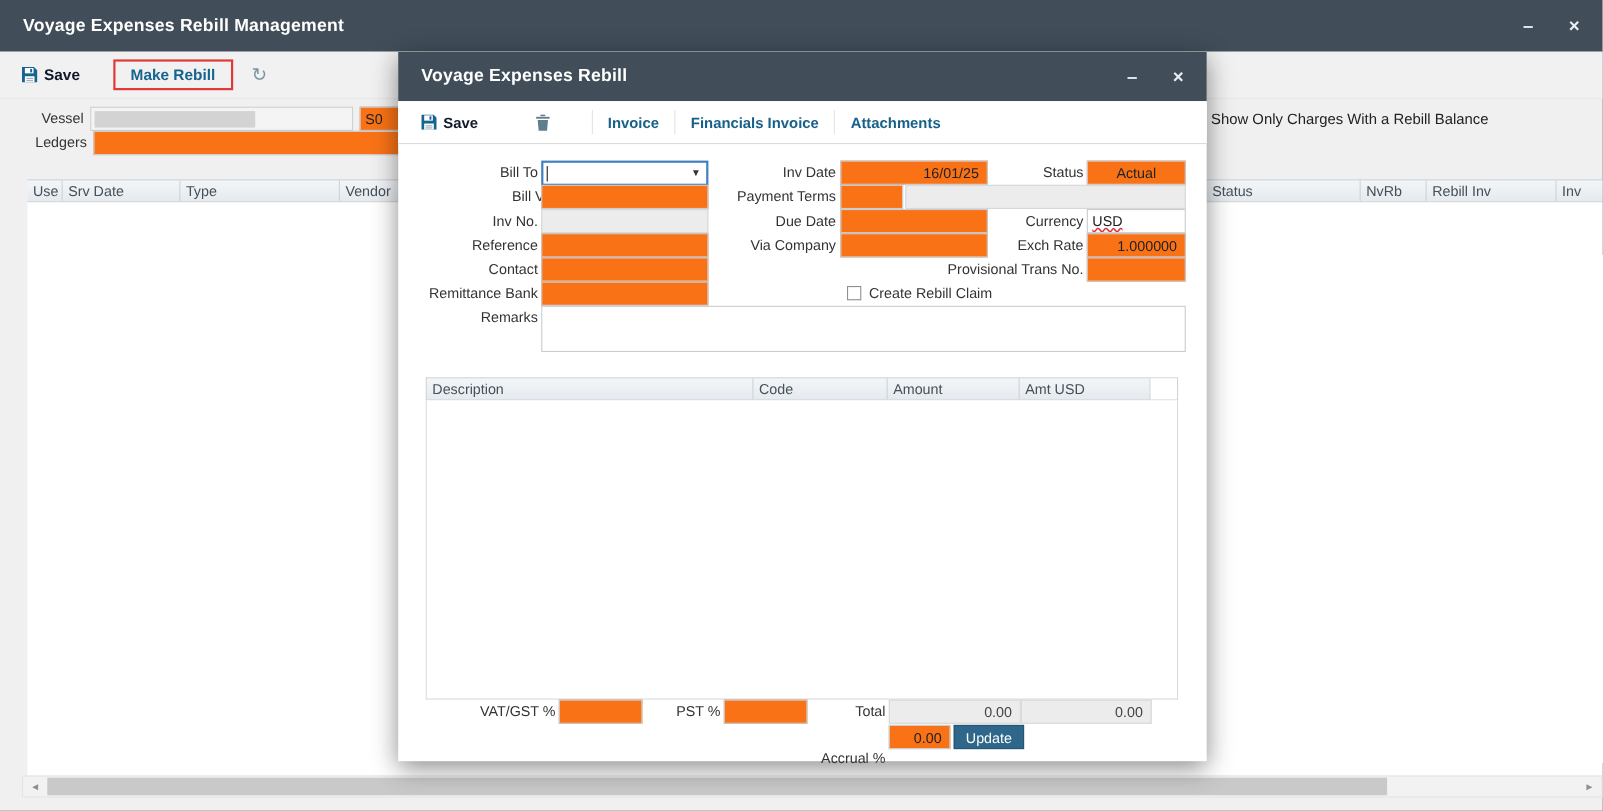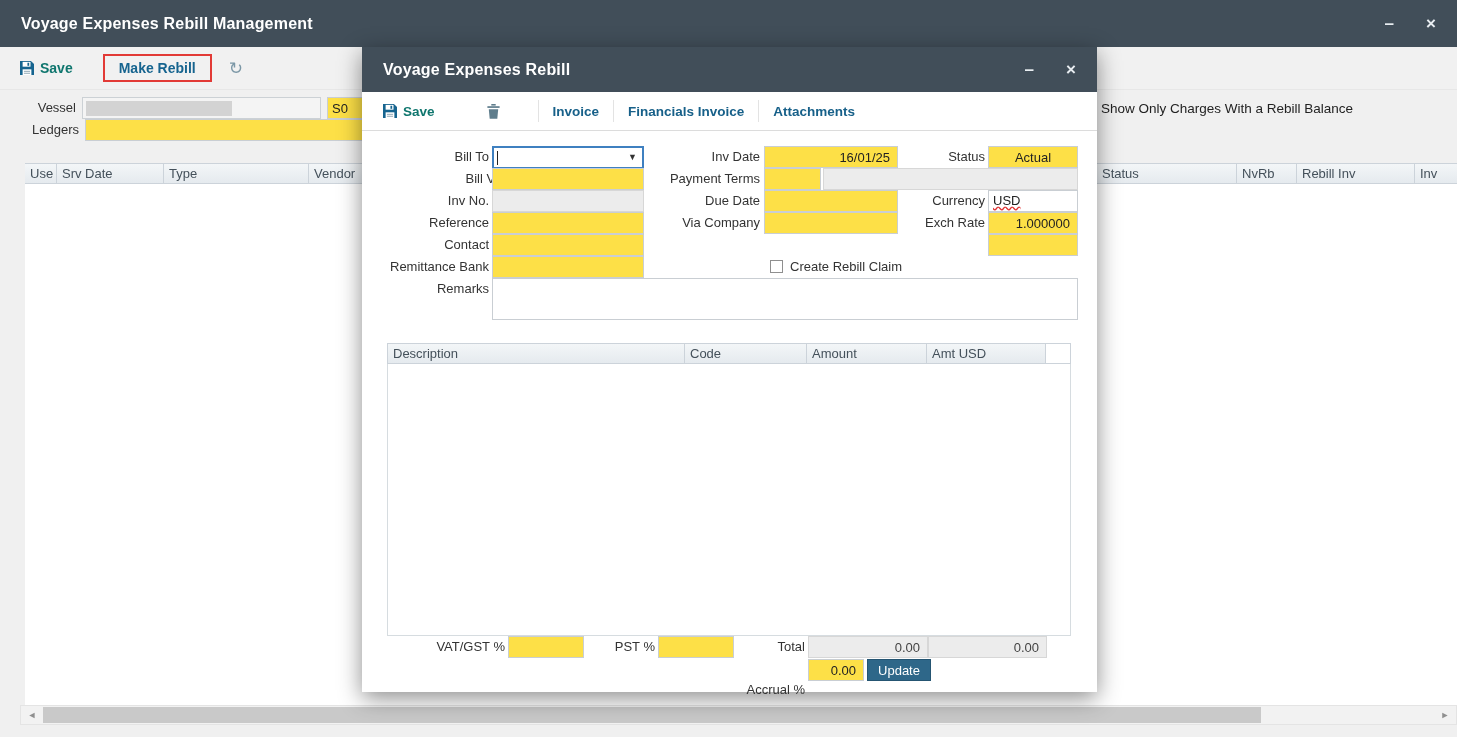--- a/index.html
+++ b/index.html
@@ -8,28 +8,28 @@
   #screen { position:relative; width:1457px; height:737px; background:#f0f0f0; overflow:hidden; }
 
   
   .titlebar { position:absolute; left:0; right:0; height:47px; background:#414e59; display:flex; align-items:center; justify-content:space-between; padding:0 21px; }
   .title-text { color:#fff; font-size:16px; font-weight:bold; letter-spacing:.2px; }
   .win-controls { display:flex; align-items:center; }
   .win-btn { color:#e9eef2; font-size:17px; font-weight:bold; margin-left:32px; line-height:1; cursor:pointer; }
 
   
   #main-toolbar { position:absolute; top:47px; left:0; right:0; height:43px; background:#f1f1f1; border-bottom:1px solid #e7e7e7; display:flex; align-items:center; padding-left:20px; }
-  .save-btn { display:inline-flex; align-items:center; gap:6px; background:none; border:none; color:#0f766e; font-weight:bold; font-size:14px; font-family:inherit; cursor:pointer; }
+  .save-btn { display:inline-flex; align-items:center; gap:6px; background:none; border:none; color:#0f172a; font-weight:bold; font-size:14px; font-family:inherit; cursor:pointer; }
   .make-rebill-btn { margin-left:30px; background:none; border:2px solid #e23a36; color:#16648f; font-weight:bold; font-size:14px; font-family:inherit; padding:4px 14px; cursor:pointer; }
   .refresh-glyph { margin-left:17px; color:#7b97a6; font-size:17px; cursor:pointer; }
 
   
   .flabel { position:absolute; font-size:13px; color:#333; text-align:right; line-height:22px; white-space:nowrap; }
   .flabel-left { text-align:left; }
-  .finp { position:absolute; height:22px; border:1px solid #c9ced3; background:#fde047; font-size:13px; padding:0 4px; font-family:inherit; color:#222; outline:none; }
+  .finp { position:absolute; height:22px; border:1px solid #c9ced3; background:#f97316; font-size:13px; padding:0 4px; font-family:inherit; color:#222; outline:none; }
   .finp.tr { text-align:right; padding-right:7px; }
   .finp.dis { background:#ececec; border-color:#d7d7d7; color:#444; }
   .field-div { position:absolute; height:22px; border:1px solid #c9ced3; background:#fff; font-size:13px; padding:0 4px; line-height:20px; color:#222; }
   .wavy { text-decoration-line:underline; text-decoration-style:wavy; text-decoration-color:#e03131; }
   .vessel-box { position:absolute; border:1px solid #ccd1d5; background:#f4f4f4; }
   .redact { position:absolute; left:3px; top:3px; width:146px; height:15px; background:#d3d3d3; }
   #show-only { position:absolute; top:101px; left:1101px; font-size:13.5px; color:#222; }
 
   
   .grid-header { position:absolute; display:flex; background:linear-gradient(#f3f6f8,#e5eaee); border-top:1px solid #ccd3da; border-bottom:1px solid #ccd3da; }
@@ -185,20 +185,21 @@
 
     <span class="flabel" style="top:165px;left:0;width:127px;">Reference</span>
     <input class="finp" style="top: 165px; left: 130px; width: 152px;">
     <span class="flabel" style="top:165px;left:280px;width:118px;">Via Company</span>
     <input class="finp" style="top: 165px; left: 402px; width: 134px;">
     <span class="flabel" style="top:165px;left:540px;width:83px;">Exch Rate</span>
     <input class="finp tr" style="top: 165px; left: 626px; width: 90px;" value="1.000000">
 
     <span class="flabel" style="top:187px;left:0;width:127px;">Contact</span>
     <input class="finp" style="top: 187px; left: 130px; width: 152px;">
+    <span class="flabel" style="top:187px;left:420px;width:203px;">Provisional Trans No.</span>
     <input class="finp" style="top: 187px; left: 626px; width: 90px;">
 
     <span class="flabel" style="top:209px;left:0;width:127px;">Remittance Bank</span>
     <input class="finp" style="top: 209px; left: 130px; width: 152px;">
     <div class="checkbox" style="top:213px;left:408px;"></div>
     <span class="flabel flabel-left" style="top:209px;left:428px;">Create Rebill Claim</span>
 
     <span class="flabel" style="top:231px;left:0;width:127px;">Remarks</span>
     <textarea id="modal-remarks" style=""></textarea>
 

